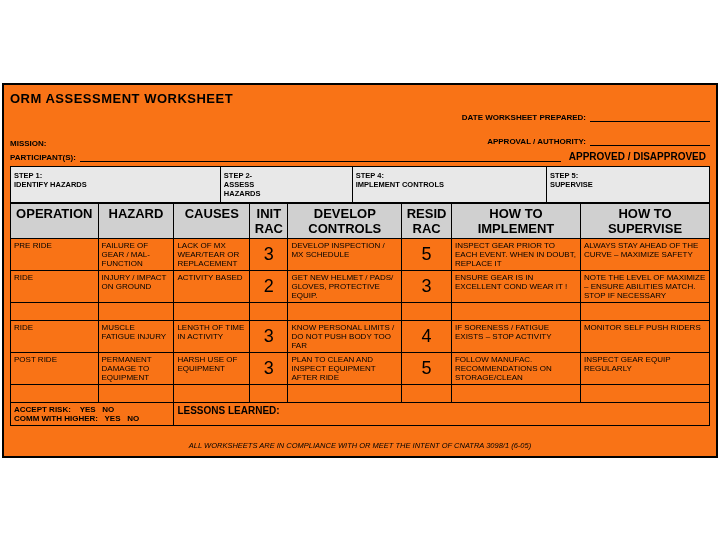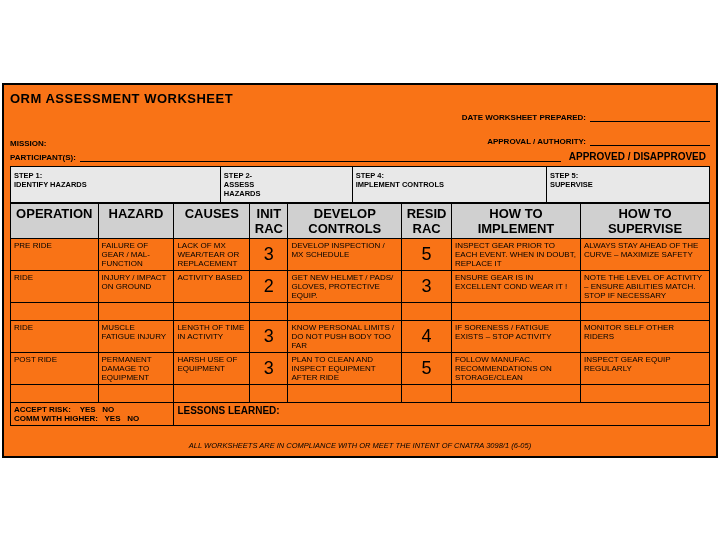--- a/index.html
+++ b/index.html
@@ -198,41 +198,41 @@
           <td class="col-sup">ALWAYS STAY AHEAD OF THE CURVE – MAXIMIZE SAFETY</td>
         </tr>
         <tr>
           <td class="col-op">RIDE</td>
           <td class="col-haz">INJURY / IMPACT ON GROUND</td>
           <td class="col-cause">ACTIVITY BASED</td>
           <td class="col-init num-cell">2</td>
           <td class="col-dev">GET NEW HELMET / PADS/ GLOVES, PROTECTIVE EQUIP.</td>
           <td class="col-resid num-cell">3</td>
           <td class="col-how">ENSURE GEAR IS IN EXCELLENT COND WEAR IT !</td>
-          <td class="col-sup">NOTE THE LEVEL OF ACTIVITY – ENSURE ABILITIES MATCH. STOP IF NECESSARY</td>
+          <td class="col-sup">NOTE THE LEVEL OF MAXIMIZE – ENSURE ABILITIES MATCH. STOP IF NECESSARY</td>
         </tr>
         <tr>
           <td class="col-op" style="height: 18px;"></td>
           <td class="col-haz" style="height: 18px;"></td>
           <td class="col-cause" style="height: 18px;"></td>
           <td class="col-init num-cell" style="height: 18px;"></td>
           <td class="col-dev" style="height: 18px;"></td>
           <td class="col-resid num-cell" style="height: 18px;"></td>
           <td class="col-how" style="height: 18px;"></td>
           <td class="col-sup" style="height: 18px;"></td>
         </tr>
         <tr>
           <td class="col-op">RIDE</td>
           <td class="col-haz">MUSCLE FATIGUE INJURY</td>
           <td class="col-cause">LENGTH OF TIME IN ACTIVITY</td>
           <td class="col-init num-cell">3</td>
           <td class="col-dev">KNOW PERSONAL LIMITS / DO NOT PUSH BODY TOO FAR</td>
           <td class="col-resid num-cell">4</td>
           <td class="col-how">IF SORENESS / FATIGUE EXISTS – STOP ACTIVITY</td>
-          <td class="col-sup">MONITOR SELF OTHER RIDERS</td>
+          <td class="col-sup">MONITOR SELF PUSH RIDERS</td>
         </tr>
         <tr>
           <td class="col-op">POST RIDE</td>
           <td class="col-haz">PERMANENT DAMAGE TO EQUIPMENT</td>
           <td class="col-cause">HARSH USE OF EQUIPMENT</td>
           <td class="col-init num-cell">3</td>
           <td class="col-dev">PLAN TO CLEAN AND INSPECT EQUIPMENT AFTER RIDE</td>
           <td class="col-resid num-cell">5</td>
           <td class="col-how">FOLLOW MANUFAC. RECOMMENDATIONS ON STORAGE/CLEAN</td>
           <td class="col-sup">INSPECT GEAR EQUIP REGULARLY</td>

